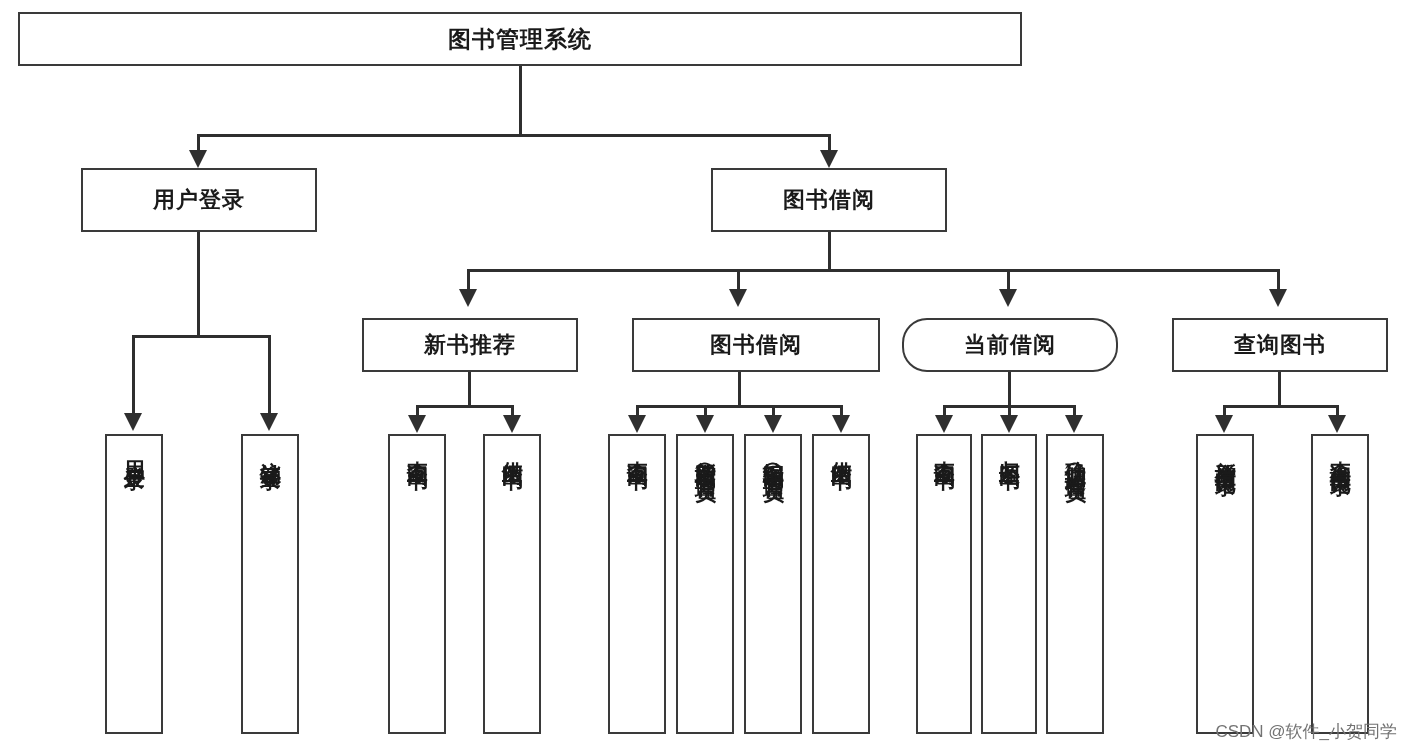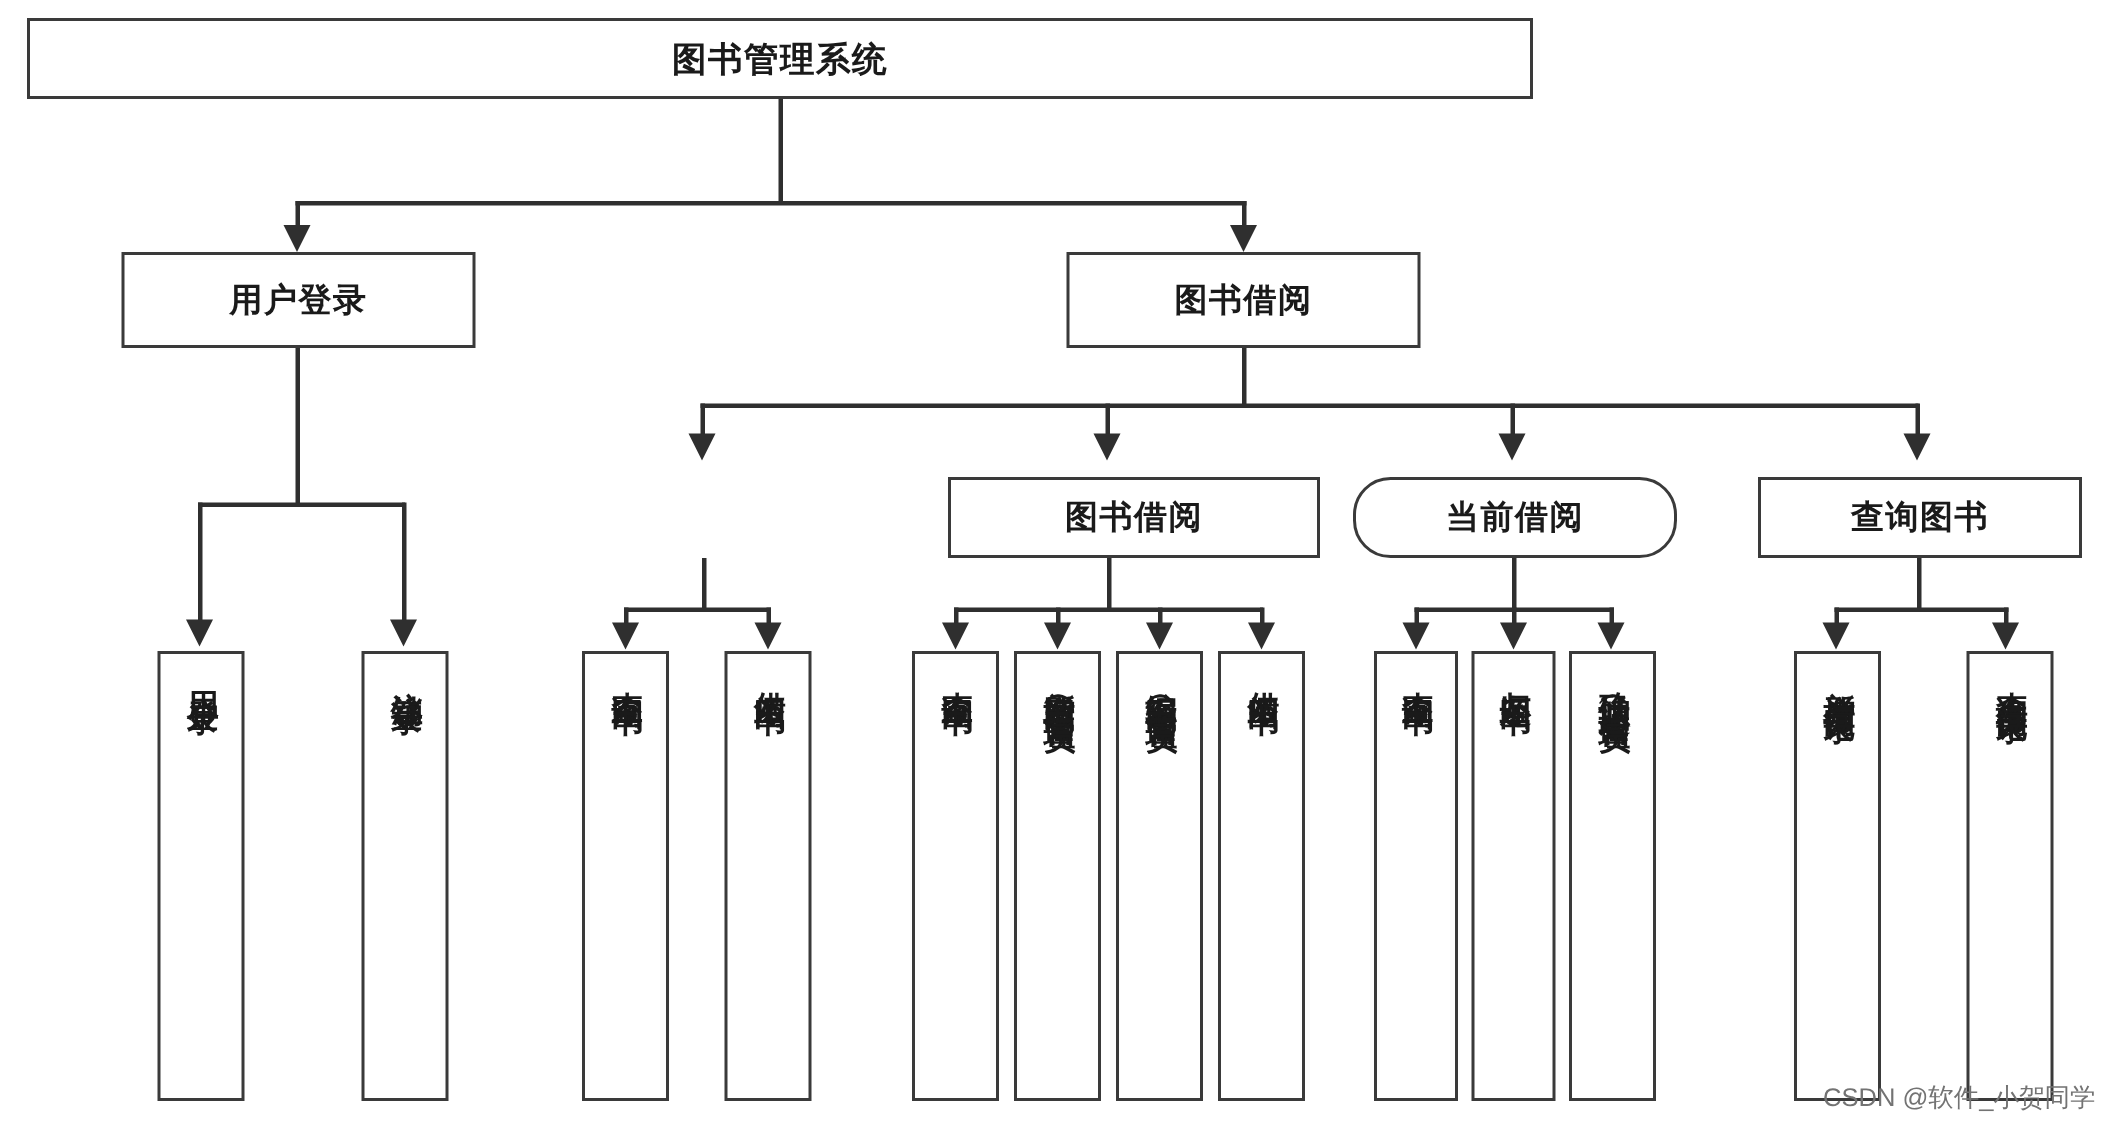--- a/index.html
+++ b/index.html
@@ -123,20 +123,23 @@
   <div class="hline" style="left:467px; top:269px; width:812px; height:3px;"></div>
   <div class="vline" style="left:467px; top:269px; width:3px; height:22px;"></div>
   <div class="arrow" style="left:459px; top:289px;"></div>
   <div class="vline" style="left:737px; top:269px; width:3px; height:22px;"></div>
   <div class="arrow" style="left:729px; top:289px;"></div>
   <div class="vline" style="left:1007px; top:269px; width:3px; height:22px;"></div>
   <div class="arrow" style="left:999px; top:289px;"></div>
   <div class="vline" style="left:1277px; top:269px; width:3px; height:22px;"></div>
   <div class="arrow" style="left:1269px; top:289px;"></div>
 
+  <div class="node horiz" style="left:362px; top:318px; width:216px; height:54px;">
+    <span class="label">新书推荐</span>
+  </div>
   <div class="node horiz" style="left:632px; top:318px; width:248px; height:54px;">
     <span class="label">图书借阅</span>
   </div>
   <div class="node horiz" style="left:902px; top:318px; width:216px; height:54px;border-radius:25px;">
     <span class="label">当前借阅</span>
   </div>
   <div class="node horiz" style="left:1172px; top:318px; width:216px; height:54px;">
     <span class="label">查询图书</span>
   </div>
 

